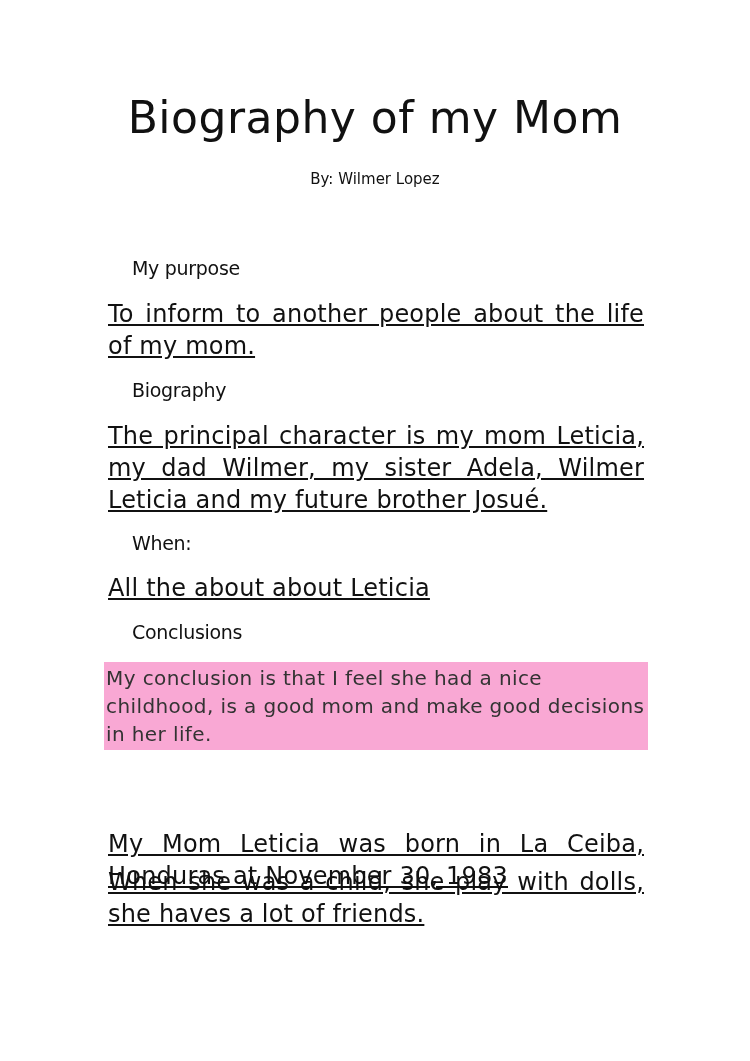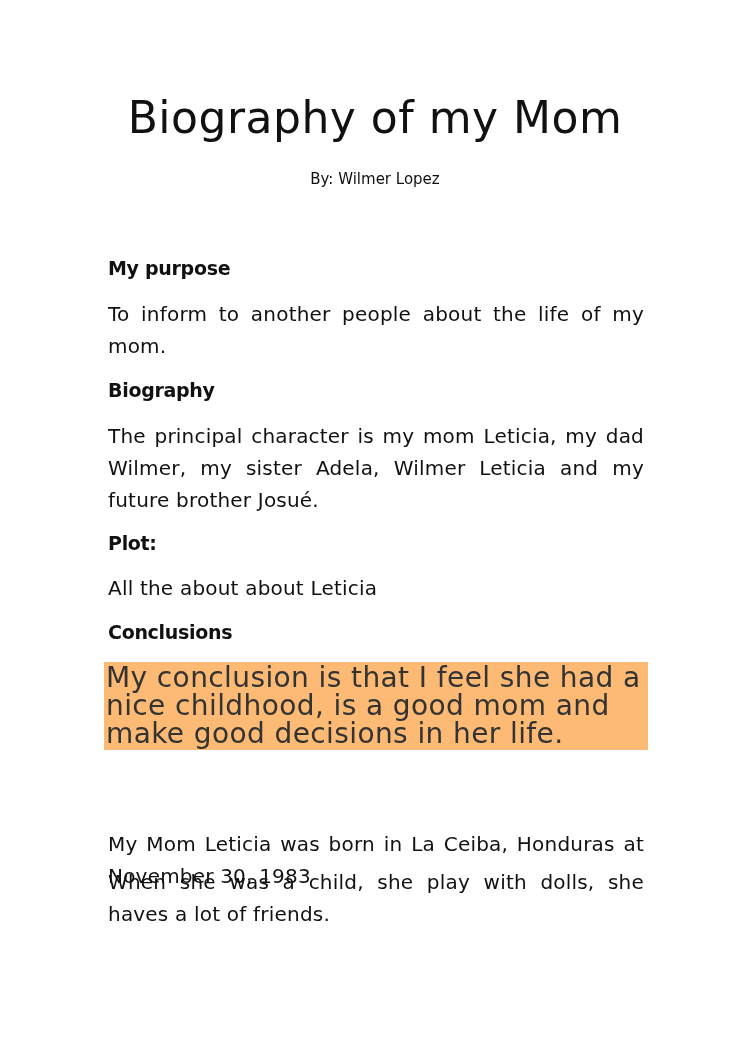--- a/index.html
+++ b/index.html
@@ -2,37 +2,37 @@
 <html><head>
 <meta charset="utf-8">
 <style>
   html, body { margin:0; padding:0; }
   body { width:750px; height:1061px; background:#ffffff; position:relative; overflow:hidden;
          font-family:"DejaVu Sans", sans-serif; color:#111; }
   .title { position:absolute; top:92px; left:0; width:750px; text-align:center;
            font-size:44px; font-weight:normal; letter-spacing:0.5px; margin:0; }
   .byline { position:absolute; top:170px; left:0; width:750px; text-align:center; font-size:15px; }
   .block { position:absolute; left:108px; width:536px; }
-  .h { font-weight:bold; font-size:19px; letter-spacing:-0.3px; }
-  .p { font-size:20px; line-height:32px; text-align:justify; letter-spacing:0.2px; }
-  .concl { background:#fdba74; color:#333; font-size:28px; line-height:28px; letter-spacing:0.4px;
+  .h { font-weight:normal; font-size:19px; letter-spacing:-0.3px;margin-left:24px; }
+  .p { font-size:24px; line-height:32px; text-align:justify; letter-spacing:0.2px;text-decoration:underline; }
+  .concl { background:#f9a8d4; color:#333; font-size:20px; line-height:28px; letter-spacing:0.4px;
            padding:2px 2px 2px 2px; left:104px; width:540px; }
 </style>
 </head>
 <body>
 
 <h1 class="title">Biography of my Mom</h1>
 <div class="byline">By: Wilmer  Lopez</div>
 
 <div class="block h" style="top:257px;">My purpose</div>
 <div class="block p" style="top:298px;">To inform to another people about the life of my mom.</div>
 
 <div class="block h" style="top:379px;">Biography</div>
 <div class="block p" style="top:420px;">The principal character is my mom Leticia, my dad Wilmer, my sister Adela, Wilmer Leticia and my future brother Josué.</div>
 
-<div class="block h" style="top:532px;">Plot:</div>
+<div class="block h" style="top:532px;">When:</div>
 <div class="block p" style="top:572px;">All the about about Leticia</div>
 
 <div class="block h" style="top:621px;">Conclusions</div>
 <div class="block concl" style="top:662px;">My conclusion is that I feel she had a nice childhood, is a good mom and make good decisions in her life.</div>
 
 <div class="block p" style="top:798px;margin-top:30px;">My Mom Leticia was born in La Ceiba, Honduras at November 30, 1983</div>
 <div class="block p" style="top:842px;margin-top:24px;">When she was a child, she play with dolls, she haves a lot of friends.</div>
 
 </body></html>

